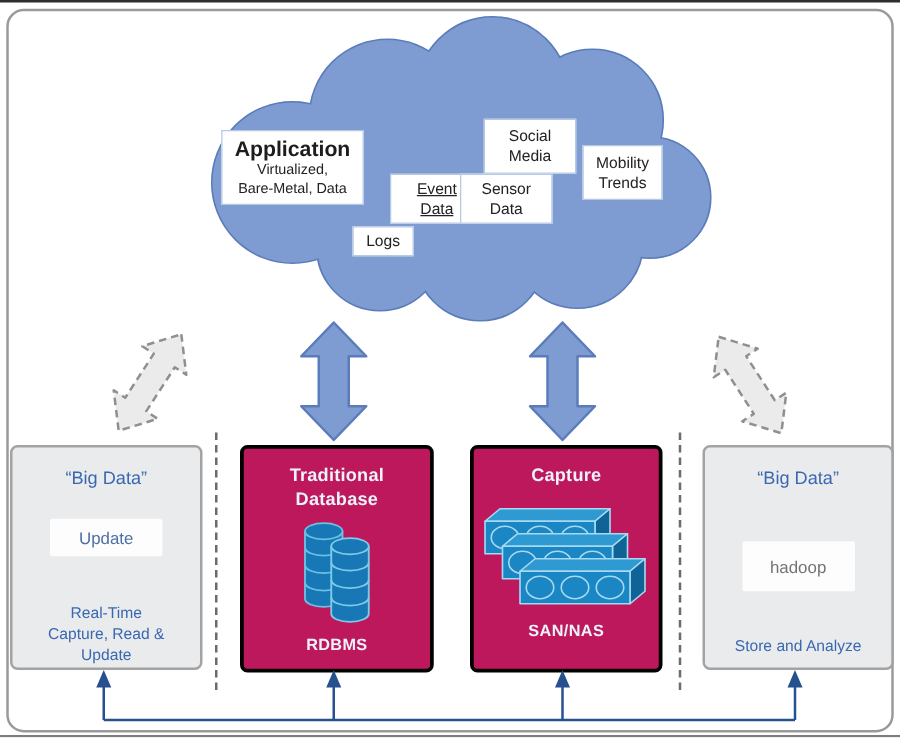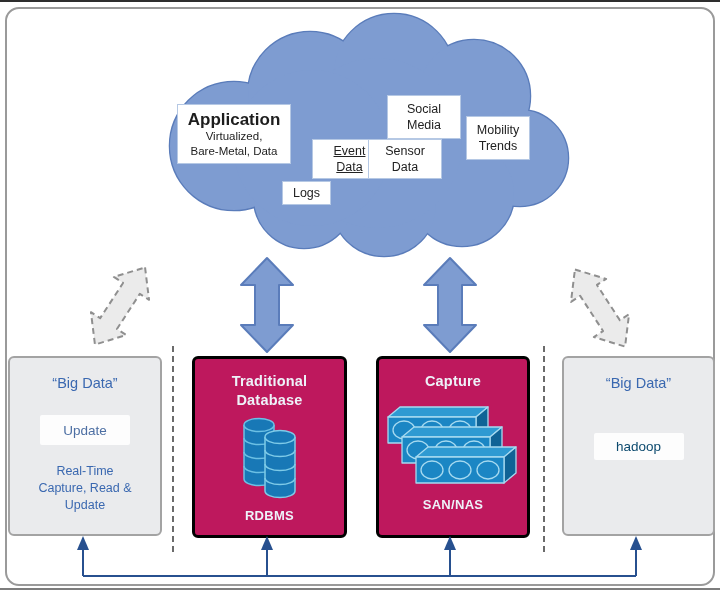--- a/index.html
+++ b/index.html
@@ -40,23 +40,23 @@
   .tier.blue{background:#be185d;border:3px solid #000000;color:#eef2f9;}
   .tier.t-nosql{left:8px;width:150px;}
   .tier.t-rdbms{left:192px;width:149px;}
   .tier.t-storage{left:376px;width:148px;}
   .tier.t-hadoop{left:562px;width:149px;}
   .tier-title{margin-top:16px;font-size:14.5px;line-height:19px;white-space:pre-line;}
   .tier.blue .tier-title{font-weight:bold;margin-top:13px;letter-spacing:.2px;}
   .pill{background:#fdfdfd;border-radius:2px;display:flex;align-items:center;justify-content:center;
         width:90px;height:30px;font-size:13.5px;color:#4d6fa3;}
   .t-nosql .pill{margin-top:22px;}
-  .t-hadoop .pill{margin-top:40px;height:27px;color:#0c4a6e;}
+  .t-hadoop .pill{margin-top:40px;height:40px;color:#737373;}
   .tier-caption{font-size:12.5px;line-height:17px;white-space:pre-line;}
-  .t-nosql .tier-caption{margin-top:18px;}
+  .t-nosql .tier-caption{margin-top:37px;}
   .t-hadoop .tier-caption{margin-top:36px;}
   .tier.blue .tier-caption{font-weight:bold;font-size:13px;letter-spacing:.3px;}
   .t-rdbms .db-icon{margin-top:5px;}
   .t-rdbms .tier-caption{margin-top:8px;text-align:center;}
   .t-storage .st-icon{margin-top:14px;}
   .t-storage .tier-caption{margin-top:9px;}
   .icon-wrap{position:relative;display:block;}
   .icon-wrap svg{position:static;display:block;}
   .connector{left:0;top:528px;}
 </style>
@@ -192,20 +192,21 @@
           </g>
         </g>
       </svg>
     </span>
     <div class="tier-caption">SAN/NAS</div>
   </div>
 
   <div class="tier gray t-hadoop">
     <div class="tier-title">“Big Data”</div>
     <div class="pill">hadoop</div>
+    <div class="tier-caption">Store and Analyze</div>
   </div>
 
   <svg class="connector" width="720" height="62" viewBox="0 0 720 62">
     <g stroke="#27508f" stroke-width="2" fill="none">
       <path d="M83,48 H636"></path>
       <path d="M83,48 V20"></path>
         <path d="M267,48 V20"></path>
         <path d="M450,48 V20"></path>
         <path d="M636,48 V20"></path>
     </g>

